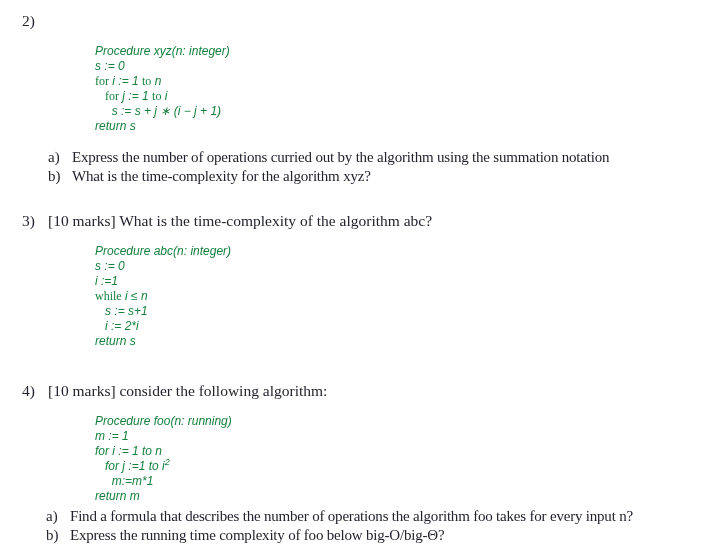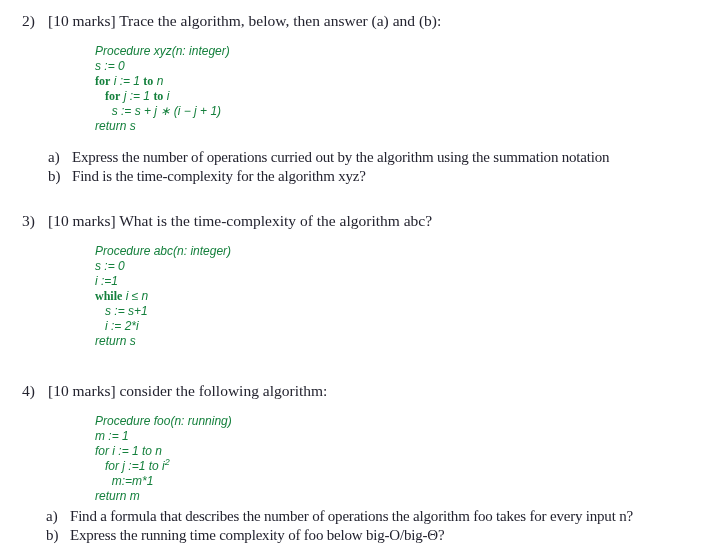--- a/index.html
+++ b/index.html
@@ -19,21 +19,21 @@
     margin: 13px 0 0 73px;
     font-family: "Liberation Sans", sans-serif;
     font-style: italic;
     font-size: 12px;
     line-height: 15px;
     white-space: pre;
     color: #15803d;
   }
   .code .kw {
     font-style: normal;
-    font-weight: 700;
+    font-weight: 400;
     font-family: "Liberation Serif", serif;
   }
 
   .b   { font-weight: 400; }
   .sup { vertical-align: super; font-size: 9px; line-height: 0; }
 
   .subs { margin-top: 14px; }
   .sub  {
     display: flex;
     font-size: 15px;
@@ -49,31 +49,30 @@
   .question:nth-of-type(3) .subs { margin-top: 3px; }
   .question:nth-of-type(3) .sub { margin-left: 24px; }
 </style>
 </head>
 <body>
 
 <main class="page">
     <section class="question">
       <div class="q-head">
         <span class="q-num">2)</span>
-        <span class="q-title"><span>[10 marks] Trace the algorithm, below, then answer (a) and (b):</span></span>
       </div>
       <div class="code"><div class="code-line"><span>Procedure xyz(n: integer)</span></div><div class="code-line"><span>s := 0</span></div><div class="code-line"><span class="kw">for</span><span> i := 1 </span><span class="kw">to</span><span> n</span></div><div class="code-line"><span>   </span><span class="kw">for</span><span> j := 1 </span><span class="kw">to</span><span> i</span></div><div class="code-line"><span>     s := s + j ∗ (i − j + 1)</span></div><div class="code-line"><span>return s</span></div></div>
       <div class="subs">
         <div class="sub">
           <span class="sub-label">a)</span>
           <span class="sub-text"><span>Express the number of operations curried out by the algorithm using the summation notation</span></span>
         </div>
         <div class="sub">
           <span class="sub-label">b)</span>
-          <span class="sub-text"><span>Find is the time-complexity for the algorithm </span><span class="b">xyz</span><span>?</span></span>
+          <span class="sub-text"><span>What is the time-complexity for the algorithm </span><span class="b">xyz</span><span>?</span></span>
         </div>
       </div>
     </section>
     <section class="question">
       <div class="q-head">
         <span class="q-num">3)</span>
         <span class="q-title"><span>[10 marks] What is the time-complexity of the algorithm </span><span class="b">abc</span><span>?</span></span>
       </div>
       <div class="code"><div class="code-line"><span>Procedure abc(n: integer)</span></div><div class="code-line"><span>s := 0</span></div><div class="code-line"><span>i :=1</span></div><div class="code-line"><span class="kw">while</span><span> i ≤ n</span></div><div class="code-line"><span>   s := s+1</span></div><div class="code-line"><span>   i := 2*i</span></div><div class="code-line"><span>return s</span></div></div>
     </section>

